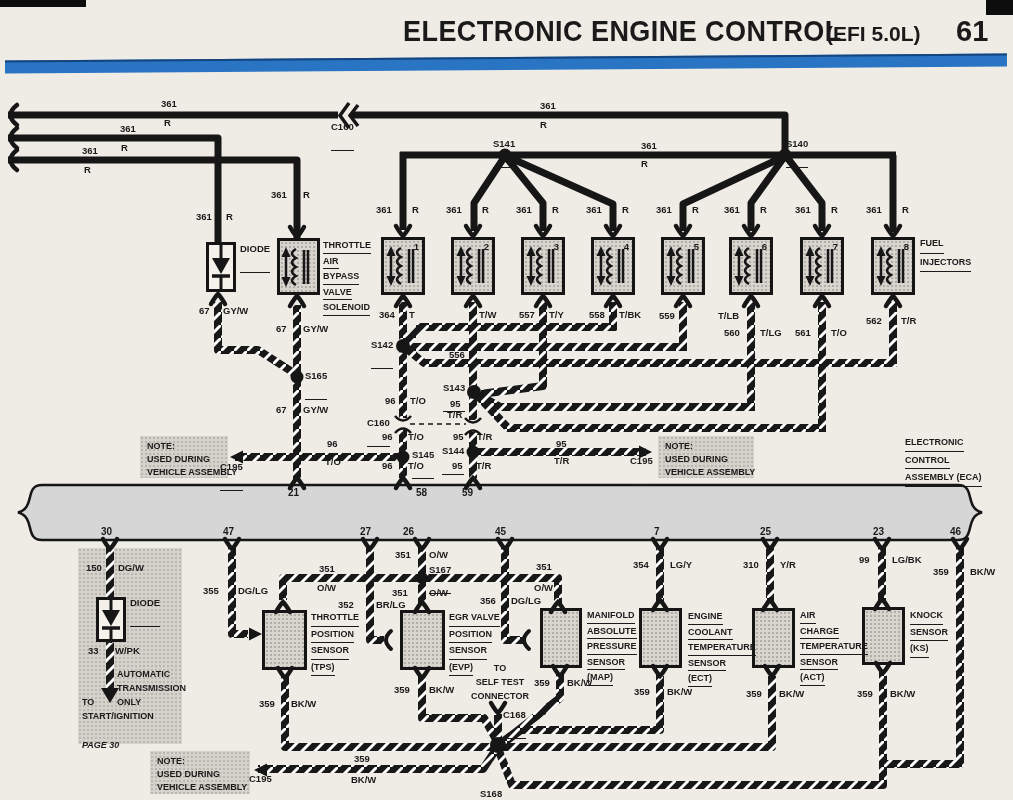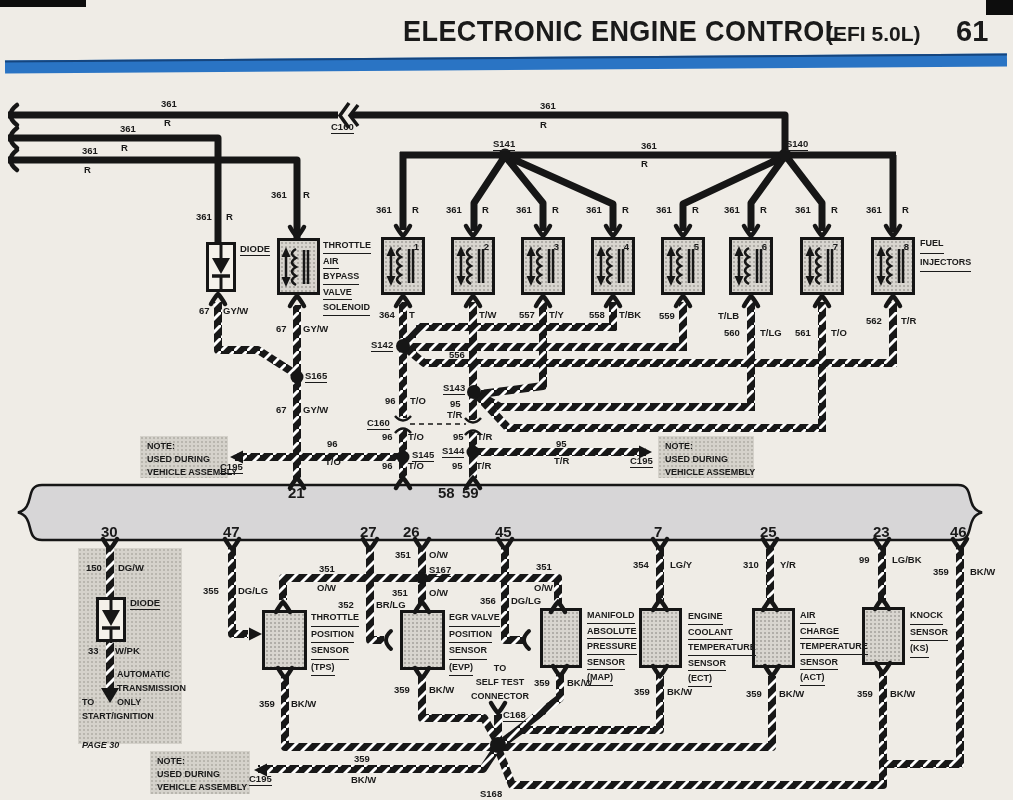--- a/index.html
+++ b/index.html
@@ -17,22 +17,22 @@
   .panel{position:absolute;z-index:1;background-color:#d5d2cb;
          background-image:radial-gradient(#b7b4ad .7px,transparent .8px);background-size:4px 4px;}
   .box{position:absolute;z-index:1;border:3.5px solid #151515;box-sizing:border-box;}
   .gray{background-color:#d8d5cf;background-image:radial-gradient(#aeaba5 .7px,transparent .8px);background-size:4px 4px;}
   .white{background:#f4f1ea;}
   .inj{position:absolute;z-index:1;width:44px;height:58px;border:3.5px solid #151515;box-sizing:border-box;
        background-color:#d8d5cf;background-image:radial-gradient(#aeaba5 .7px,transparent .8px);background-size:4px 4px;}
   .inum{position:absolute;right:3px;top:1px;font-size:9.5px;font-weight:bold;}
   svg.art{position:absolute;left:0;top:0;z-index:2;pointer-events:none;}
   .lbl{position:absolute;z-index:3;font-size:9.5px;font-weight:bold;white-space:nowrap;line-height:10px;}
-  .lbl.u,.pin.u{border-bottom:1.5px solid #1a1a1a;padding-bottom:1px;}
-  .pin{position:absolute;z-index:3;font-size:15px;font-weight:bold;white-space:nowrap;line-height:10px;}
+  .lbl.u,.pin.u{border-bottom:1.5px solid #1a1a1a;padding-bottom:18px;}
+  .pin{position:absolute;z-index:3;font-size:10px;font-weight:bold;white-space:nowrap;line-height:10px;}
   .blk{position:absolute;z-index:3;font-size:9px;font-weight:bold;white-space:nowrap;}
   .blk.it{font-style:italic;}
   .blk .bl span{display:inline-block;}
   .blk.u .bl span{border-bottom:1.5px solid #1a1a1a;padding-bottom:.5px;}
 </style>
 </head>
 <body>
 
 <div id="page">
   <div class="corner tl"></div>
@@ -228,21 +228,21 @@
     <circle cx="403" cy="346" r="7" fill="#161616"></circle>
       <circle cx="474" cy="392" r="7" fill="#161616"></circle>
     <circle cx="297" cy="377" r="6.5" fill="#161616"></circle>
       <circle cx="403" cy="457" r="6.5" fill="#161616"></circle>
     <circle cx="473" cy="452" r="6.5" fill="#161616"></circle>
       <circle cx="422" cy="578" r="6" fill="#161616"></circle>
     <circle cx="498" cy="745" r="8" fill="#161616"></circle>
   </svg>
 
   <span class="pin" style="left: 288px; top: 488px;">21</span>
-    <span class="pin" style="left: 402px; top: 488px; padding-left: 36px;">58</span>
+    <span class="pin" style="left: 380px; top: 488px; padding-left: 36px;">58</span>
     <span class="pin" style="left: 462px; top: 488px;">59</span>
   <span class="pin" style="left: 101px; top: 527px;">30</span>
     <span class="pin" style="left: 223px; top: 527px;">47</span>
     <span class="pin" style="left: 360px; top: 527px;">27</span>
     <span class="pin" style="left: 403px; top: 527px;">26</span>
     <span class="pin" style="left: 495px; top: 527px;">45</span>
     <span class="pin" style="left: 654px; top: 527px;">7</span>
     <span class="pin" style="left: 760px; top: 527px;">25</span>
     <span class="pin" style="left: 873px; top: 527px;">23</span>
     <span class="pin" style="left: 950px; top: 527px;">46</span>
@@ -377,20 +377,25 @@
       <div class="bl"><span>THROTTLE</span></div>
       <div class="bl"><span>AIR</span></div>
       <div class="bl"><span>BYPASS</span></div>
       <div class="bl"><span>VALVE</span></div>
       <div class="bl"><span>SOLENOID</span></div>
     </div>
     <div class="blk u" style="left: 920px; top: 235px; line-height: 17px;">
       <div class="bl"><span>FUEL</span></div>
       <div class="bl"><span>INJECTORS</span></div>
     </div>
+    <div class="blk u" style="left: 905px; top: 434px; line-height: 16px;">
+      <div class="bl"><span>ELECTRONIC</span></div>
+      <div class="bl"><span>CONTROL</span></div>
+      <div class="bl"><span>ASSEMBLY (ECA)</span></div>
+    </div>
     <div class="blk" style="left: 147px; top: 440px; line-height: 13px;">
       <div class="bl"><span>NOTE:</span></div>
       <div class="bl"><span>USED DURING</span></div>
       <div class="bl"><span>VEHICLE ASSEMBLY</span></div>
     </div>
     <div class="blk" style="left: 665px; top: 440px; line-height: 13px;">
       <div class="bl"><span>NOTE:</span></div>
       <div class="bl"><span>USED DURING</span></div>
       <div class="bl"><span>VEHICLE ASSEMBLY</span></div>
     </div>

